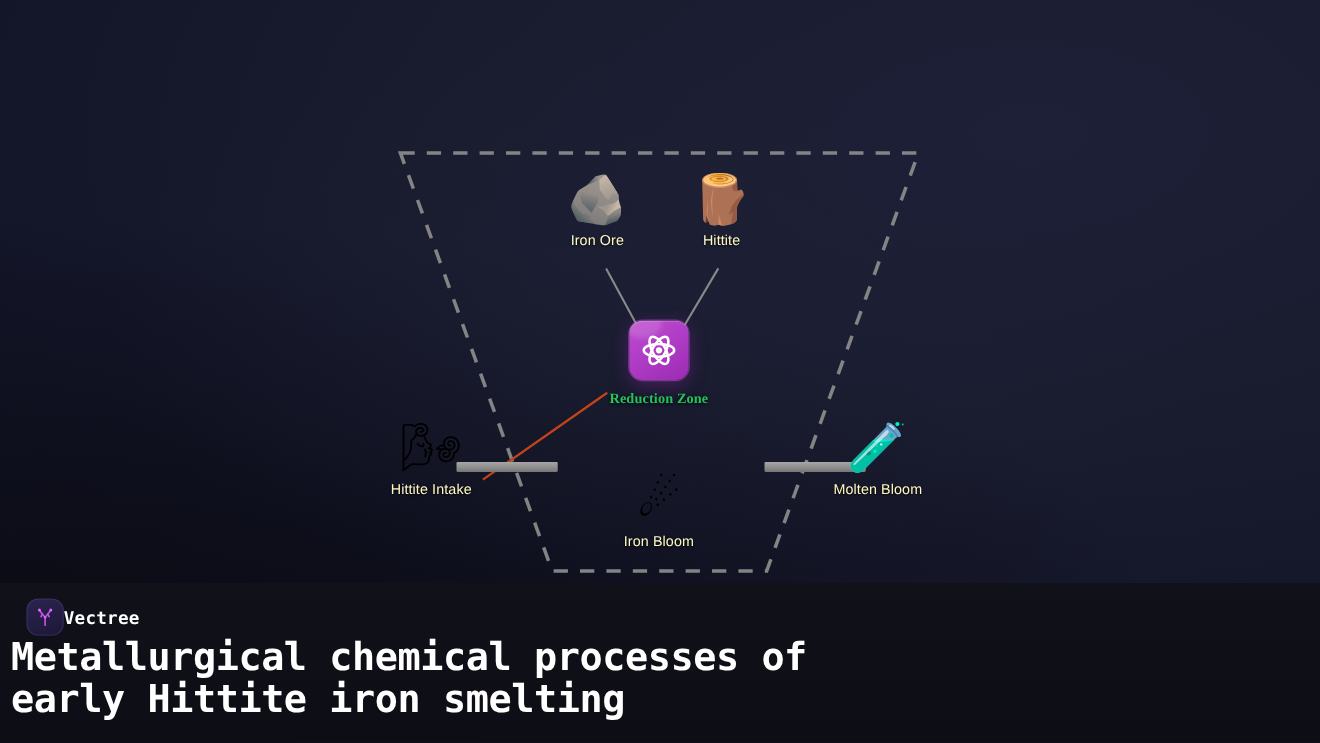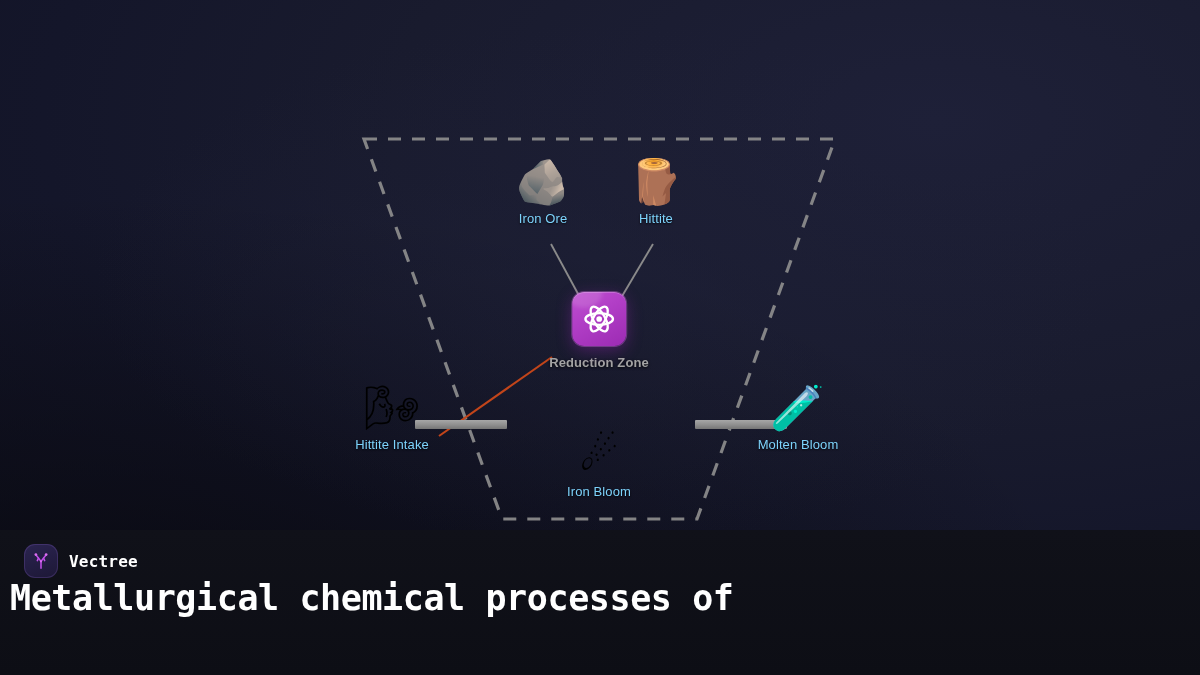--- a/index.html
+++ b/index.html
@@ -56,21 +56,21 @@
   }
   .node .glyph {
     font-family: "DejaVu Sans", sans-serif;
     line-height: 1;
     text-align: center;
     user-select: none;
   }
   .node .label {
     margin-top: 7px;
     font-size: 13px;
-    color: #7dd3fc;
+    color: #fef9c3;
     white-space: nowrap;
     letter-spacing: 0.1px;
     text-shadow: 0 1px 2px rgba(0,0,0,0.8);
   }
 
   .node.emoji .glyph { font-size: 44px; }
 
   
   .node.accent { }
   .node.accent .tile {
@@ -95,22 +95,23 @@
     width: 36px; height: 30px;
     border-radius: 50%;
     background: rgba(255,255,255,0.13);
     filter: blur(2px);
   }
   .node.accent .tile svg { display: block; position: relative; z-index: 1; }
   .node.accent .label {
     margin-top: 9px;
     font-size: 13px;
     font-weight: bold;
-    color: #a3a3a3;
+    color: #22c55e;
     text-shadow: 0 1px 3px rgba(0,0,0,0.85);
+    font-family: Liberation Serif, serif;
   }
 
   
   .bar {
     position: absolute;
     height: 9px;
     border-radius: 1px;
     background: linear-gradient(180deg, #a7a7a7 0%, #8e8e8e 55%, #767676 100%);
   }
 
@@ -122,21 +123,20 @@
     width: 1200px;
     height: 145px;
     background: linear-gradient(180deg, #101119 0%, #0d0e15 100%);
   }
   .brand {
     position: absolute;
     left: 24px;
     top: 14px;
     display: flex;
     align-items: center;
-    gap: 11px;
   }
   .brand .mark {
     width: 34px;
     height: 34px;
     border-radius: 11px;
     background: linear-gradient(160deg, #2b2450 0%, #231d42 55%, #1d1836 100%);
     box-shadow: inset 0 0 0 1px rgba(150,110,220,0.22);
     display: flex;
     align-items: center;
     justify-content: center;
@@ -252,18 +252,19 @@
             <circle cx="17.6" cy="5.0" r="1.5"></circle>
             <circle cx="12" cy="12.3" r="1.2"></circle>
           </g>
         </svg>
       </div>
       <div class="name">Vectree</div>
     </div>
 
     <div class="title">
       <div>Metallurgical chemical processes of</div>
+      <div>early Hittite iron smelting</div>
     </div>
 
 
   </div>
 
 </div>
 
 </body></html>

